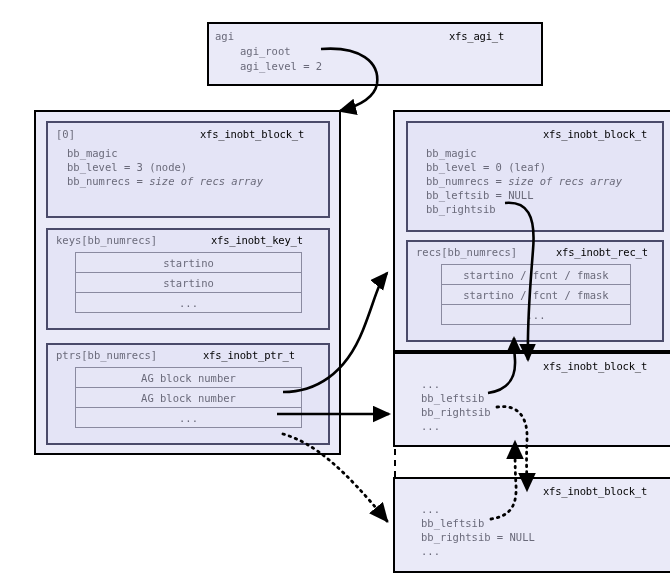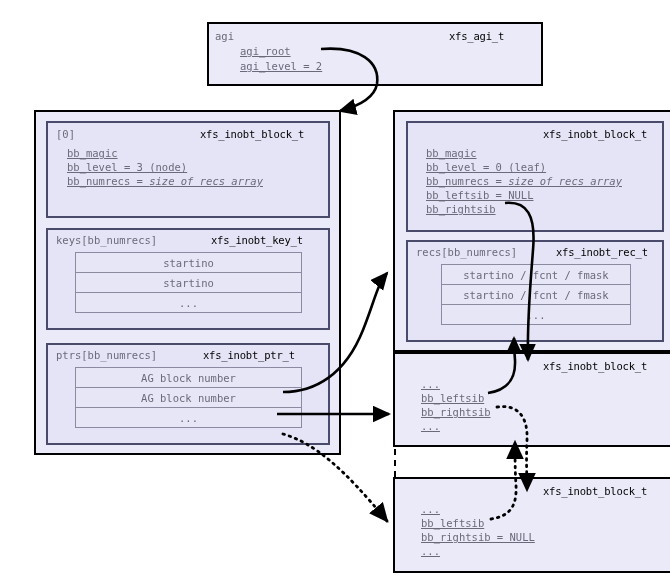--- a/index.html
+++ b/index.html
@@ -52,21 +52,20 @@
     position:absolute;
     color:#6a6a7a;
     font-size:10.5px;
     white-space:nowrap;
   }
   .fld{
     position:absolute;
     color:#6a6a7a;
     font-size:10.5px;
     white-space:nowrap;
-    text-decoration:underline;
   }
   .fld i{font-style:italic;}
 
   svg.arrows{position:absolute;left:0;top:0;width:670px;height:581px;
              pointer-events:none;overflow:visible;}
   .dashsep{position:absolute;border-left:2px dashed #000;}
 </style>
 </head>
 <body>
 

